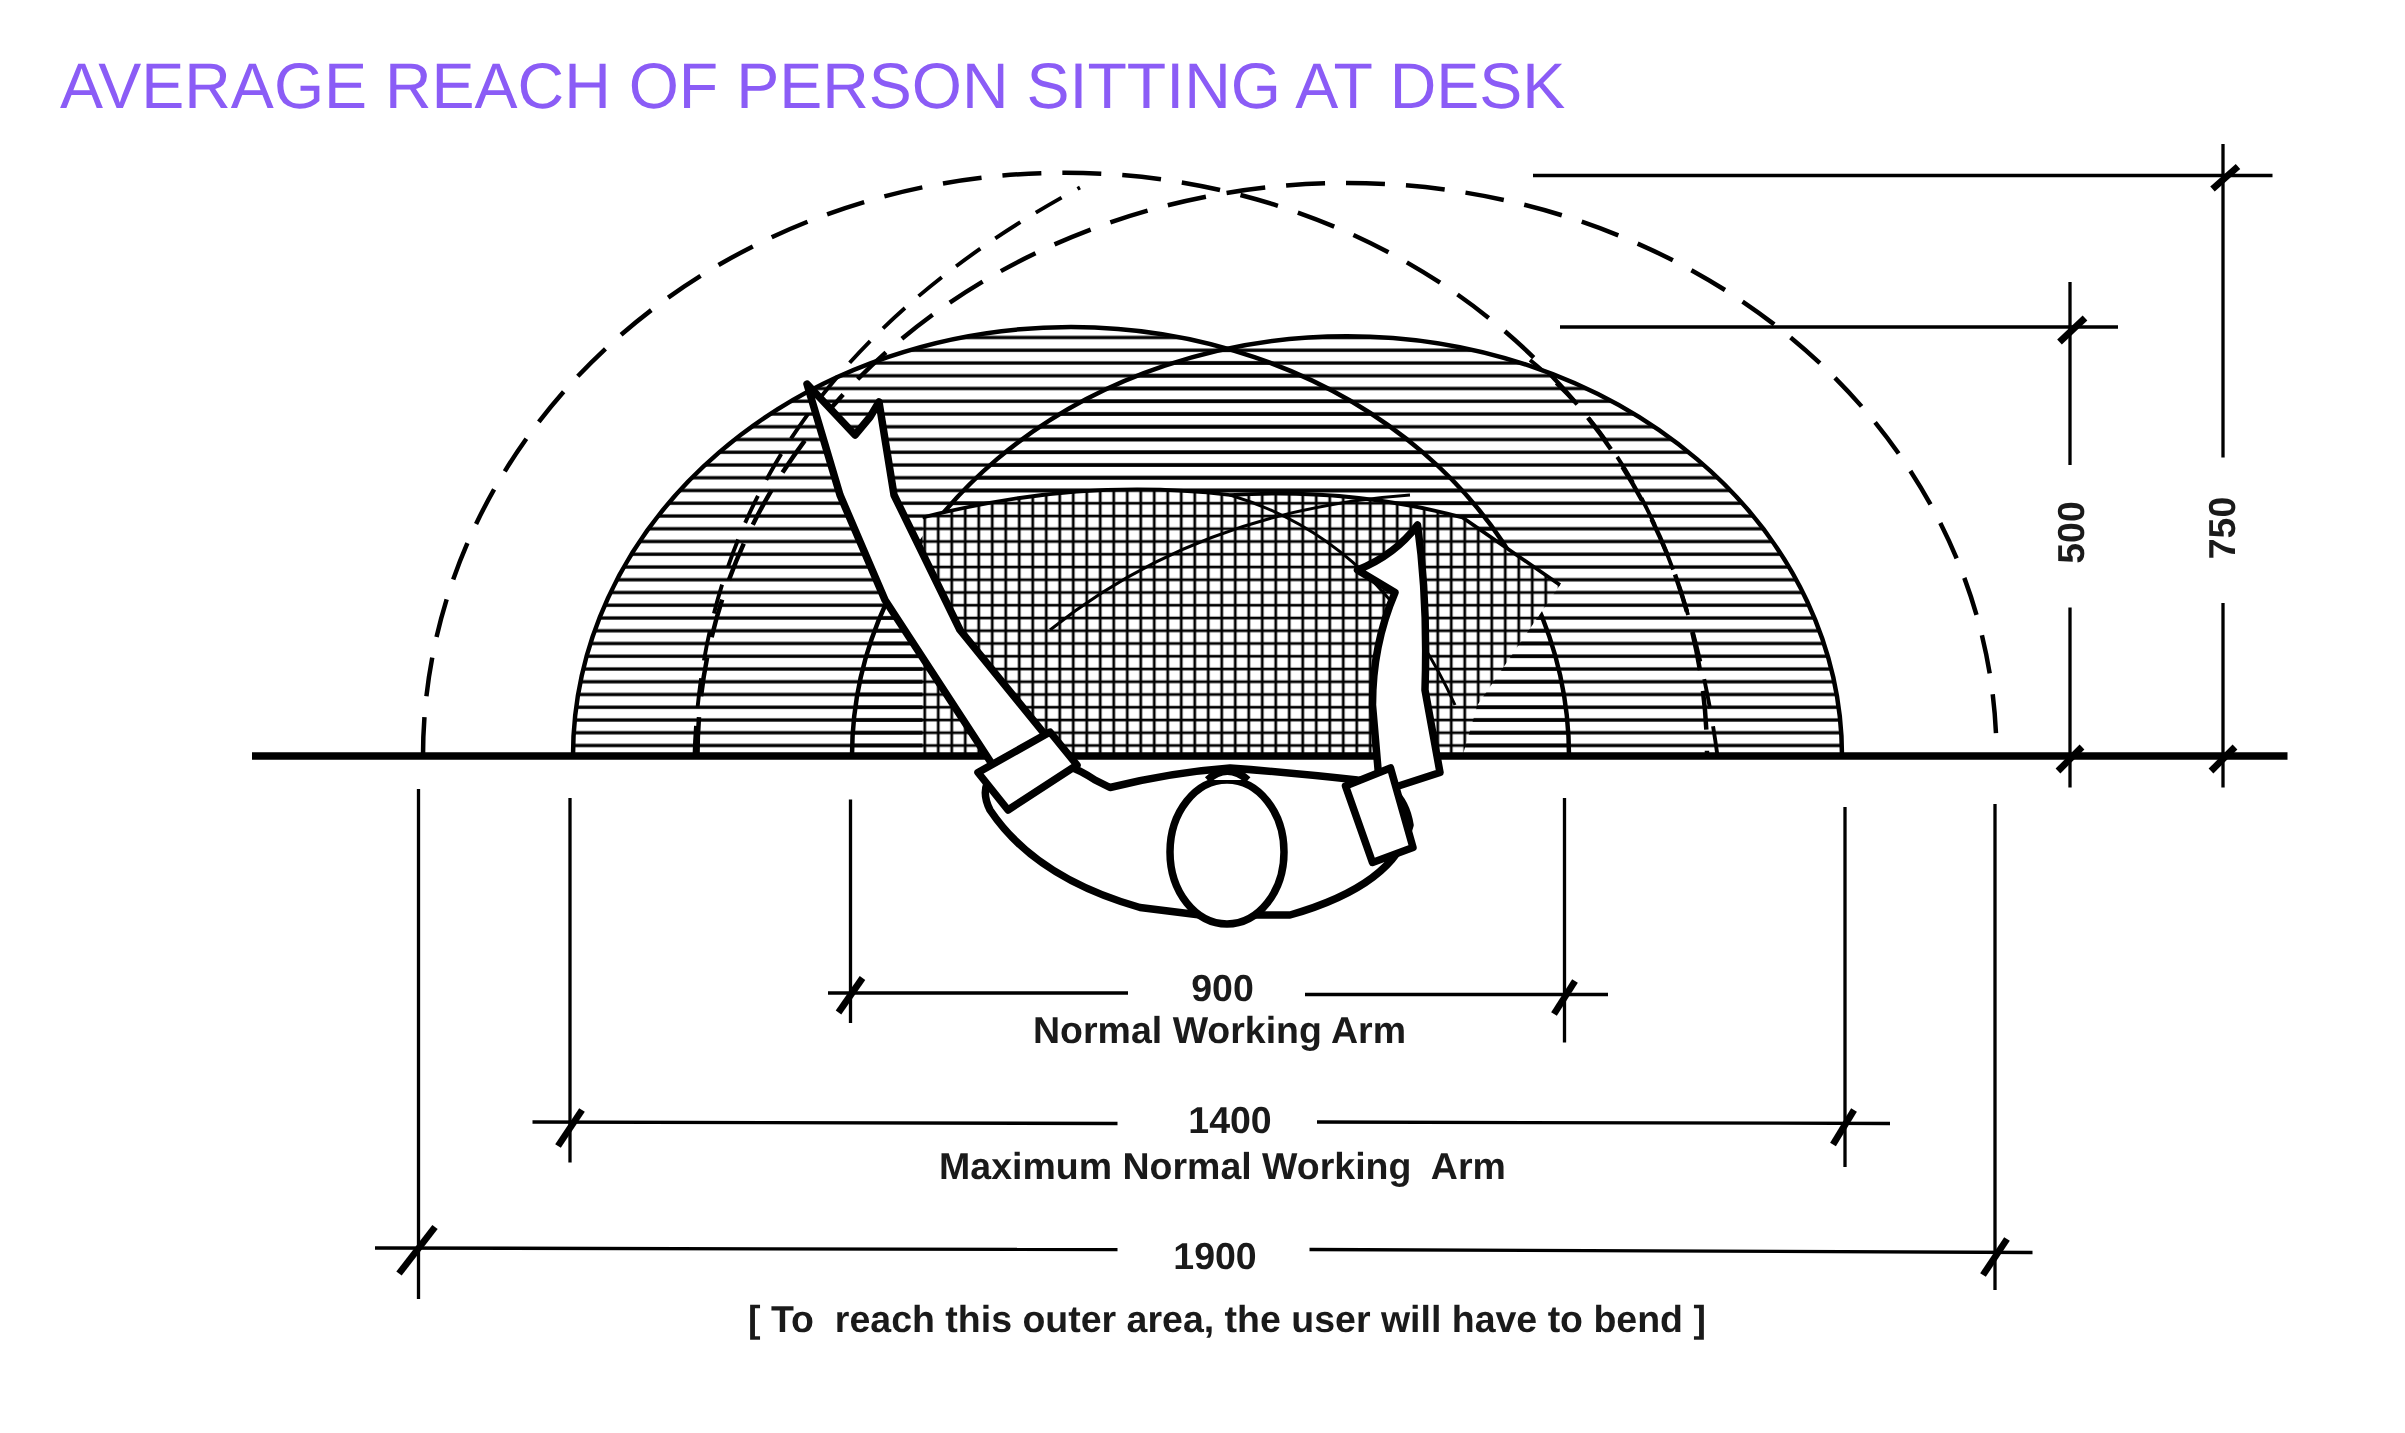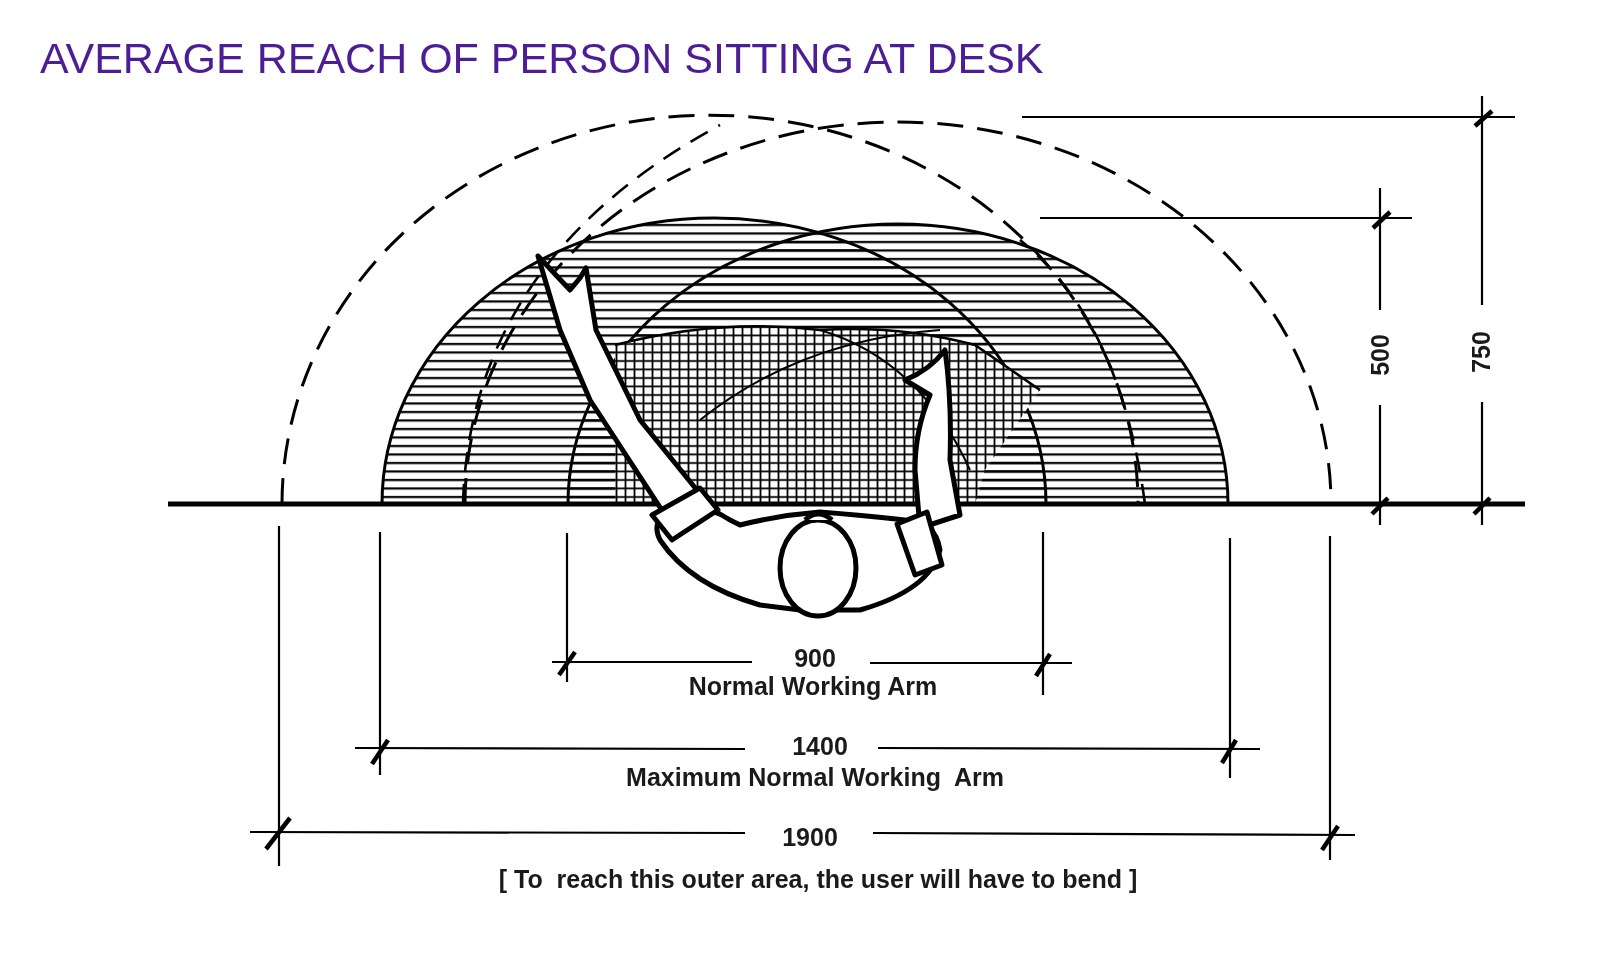--- a/index.html
+++ b/index.html
@@ -1,17 +1,17 @@
 <!DOCTYPE html>
 <html><head>
 <meta charset="utf-8">
 <style>
   html, body { margin: 0; padding: 0; background: #ffffff; }
   body { width: 1603px; height: 955px; position: relative; overflow: hidden; font-family: "Liberation Sans", sans-serif; }
-  .title { position: absolute; left: 40px; top: 34px; font-size: 43px; color: #4c1d95; letter-spacing: 0px; white-space: nowrap; font-family: "Liberation Sans", sans-serif; }
+  .title { position: absolute; left: 40px; top: 34px; font-size: 43px; color: #8b5cf6; letter-spacing: 0px; white-space: nowrap; font-family: "Liberation Sans", sans-serif; }
   svg.diagram { position: absolute; left: 0; top: 0; }
   .lbl { font-family: "Liberation Sans", sans-serif; font-weight: bold; fill: #1a1a1a; }
 </style>
 </head>
 <body>
 
 <div class="title">AVERAGE REACH OF PERSON SITTING AT DESK</div>
 
 <svg class="diagram" width="1603" height="955" viewBox="0 0 1603 955" xmlns="http://www.w3.org/2000/svg">
   <defs>

